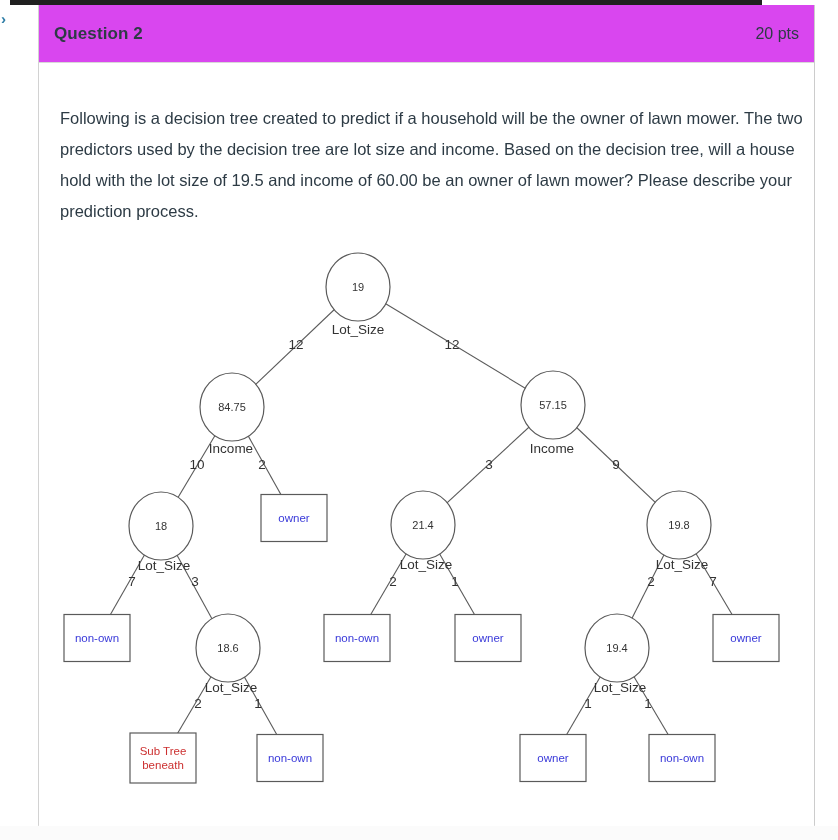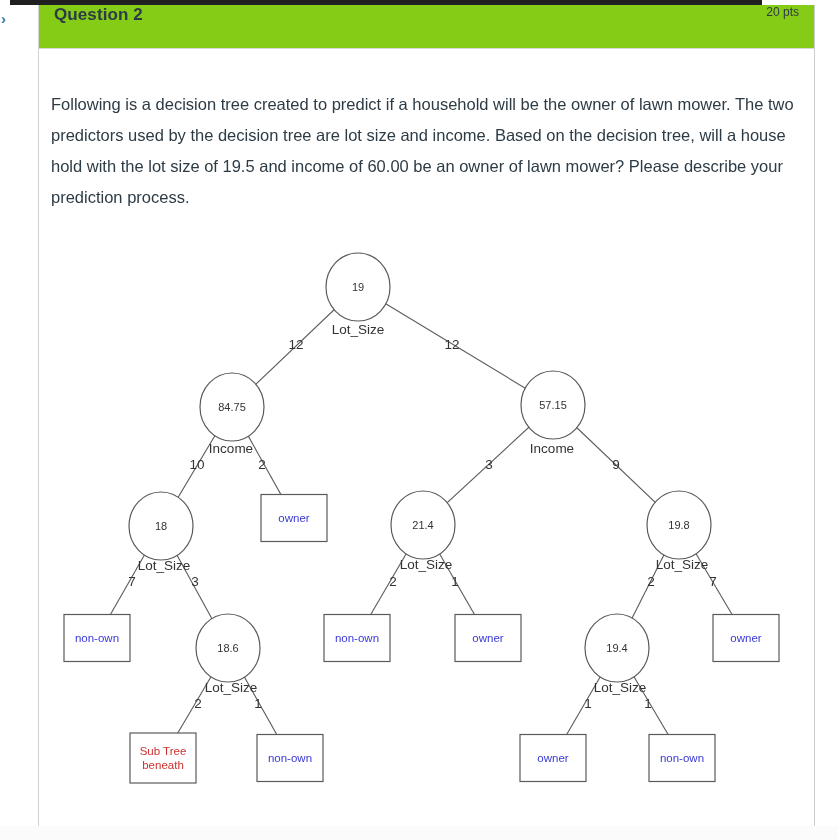--- a/index.html
+++ b/index.html
@@ -20,33 +20,33 @@
   }
   .question-card{
     position:absolute;left:38px;top:5px;width:777px;height:821px;
     background:#ffffff;
     border-left:1px solid #d2d2d2;
     border-right:1px solid #cccccc;
     border-bottom:1px solid #e0e0e0;
     box-sizing:border-box;
   }
   .card-header{
-    height:44px;background:#84cc16;border-bottom:1px solid #d8d8d8;
-    display:flex;justify-content:space-between;
+    height:58px;background:#d946ef;border-bottom:1px solid #d8d8d8;
+    display:flex;align-items:center;justify-content:space-between;
     padding:0 15px;box-sizing:border-box;
   }
   .card-title{
     font-size:17px;font-weight:bold;color:#2d3b45;letter-spacing:0.1px;
   }
   .card-points{
-    font-size:12px;color:#2d3b45;
+    font-size:16px;color:#2d3b45;
   }
   .card-body{position:relative;height:calc(100% - 42px);background:#ffffff;}
   .question-text{
-    position:absolute;left:12px;top:40px;width:748px;
+    position:absolute;left:21px;top:40px;width:748px;
     font-size:16.5px;line-height:31px;color:#2d3b45;
   }
   .tree-figure{
     position:absolute;left:0;top:0;width:838px;height:714px;
     pointer-events:none;
   }
   .bottom-strip{
     position:absolute;left:0;top:826px;width:838px;height:14px;
     background:#fbfbfb;
   }

